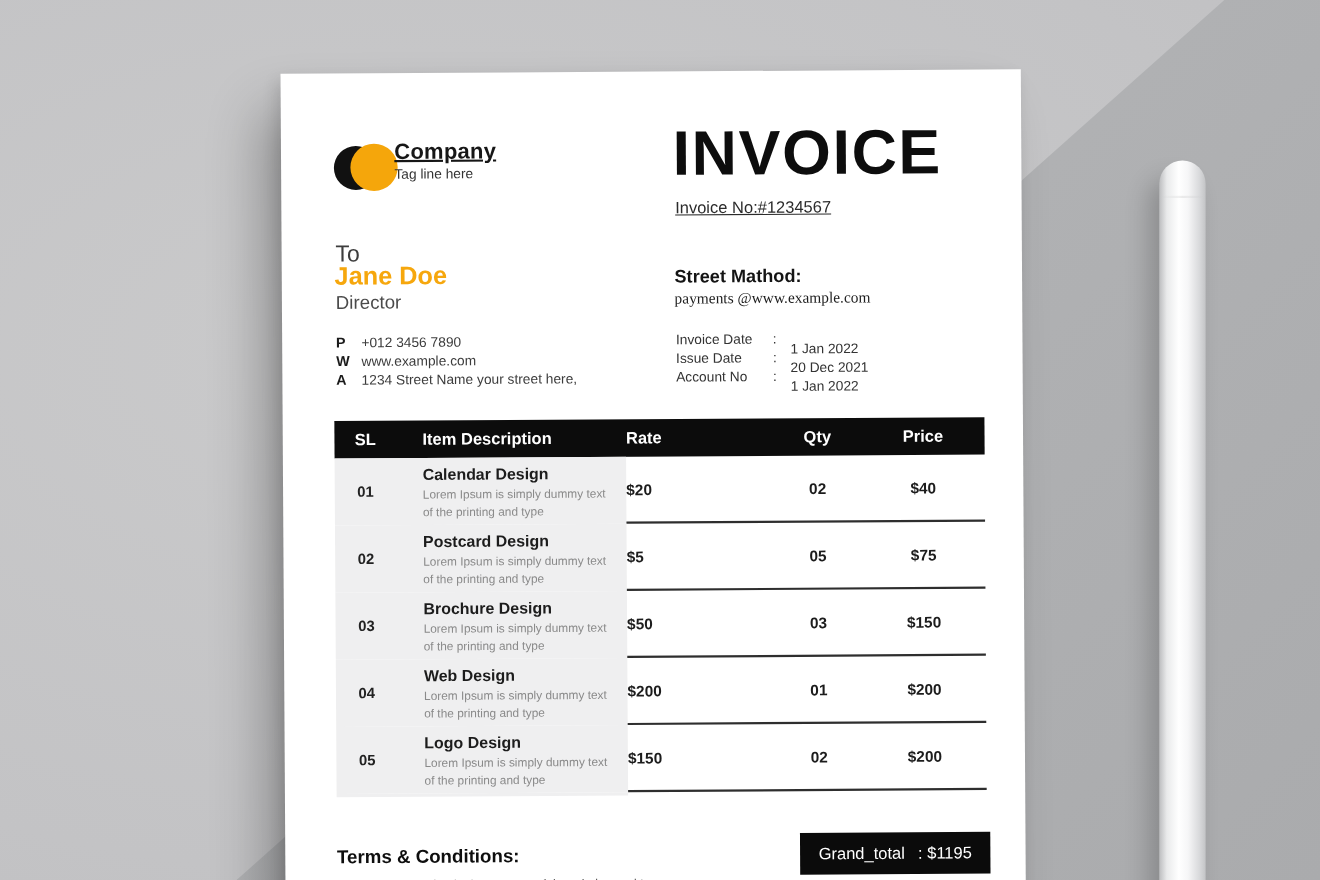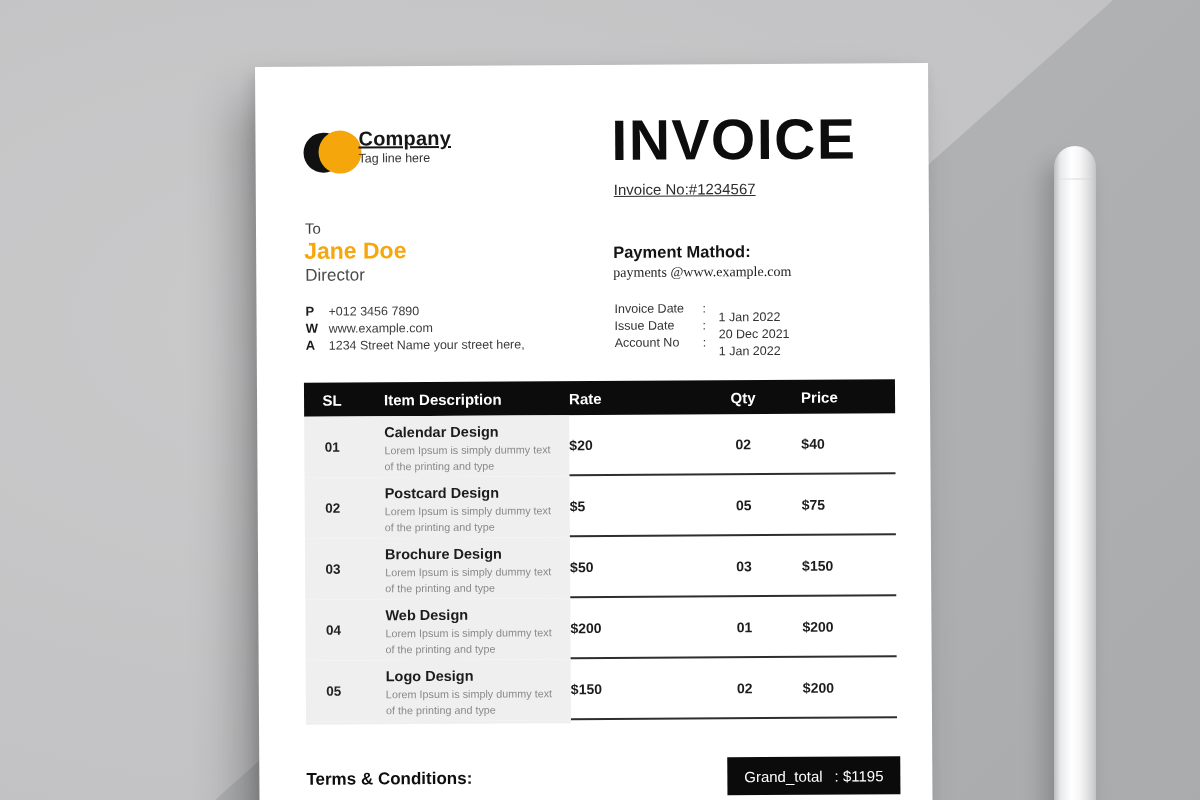--- a/index.html
+++ b/index.html
@@ -33,21 +33,21 @@
   .logo .c-yellow { position: absolute; left: 15px; top: 0; width: 43px; height: 43px; border-radius: 50%; background: #f5a60b; }
   .brand-text { position: absolute; left: 103px; top: 61px; }
   .brand-name { font-size: 20px; font-weight: bold; color: #161616; letter-spacing: 0.2px; text-decoration: underline; }
   .brand-tag { font-size: 12.5px; color: #333; margin-top: 1px; }
 
   
   .invoice-title { position: absolute; left: 356px; top: 44px; font-size: 57px; font-weight: bold; letter-spacing: 1.5px; color: #0d0d0d; line-height: 1.1; }
   .invoice-no { position: absolute; left: 358px; top: 116px; font-size: 15px; color: #2b2b2b; text-decoration: underline; }
 
   
-  .to-label   { position: absolute; left: 49px; top: 153px; font-size: 15px; color: #3d3d3d; }
+  .to-label   { position: absolute; left: 49px; top: 153px; font-size: 21px; color: #3d3d3d; }
   .to-name    { position: absolute; left: 48px; top: 171px; font-size: 23px; font-weight: bold; color: #f6a70d; }
   .to-role    { position: absolute; left: 49px; top: 199px; font-size: 17px; color: #4a4a4a; }
   .contacts   { position: absolute; left: 49px; top: 236px; }
   .contact-row { display: flex; height: 17px; align-items: center; }
   .contact-key { width: 23px; font-size: 13px; font-weight: bold; color: #1a1a1a; }
   .contact-val { font-size: 12.5px; color: #3c3c3c; }
 
   
   .pay-heading { position: absolute; left: 357px; top: 178px; font-size: 16.5px; font-weight: bold; color: #141414; }
   .pay-line    { position: absolute; left: 357px; top: 200px; font-family: "Liberation Serif", serif; font-size: 14px; color: #1d1d1d; }
@@ -57,21 +57,21 @@
   .meta-colon  { width: 16px; font-size: 12.5px; color: #333; }
   .meta-value  { font-size: 12.5px; color: #333; margin-top: 18px; }
 
   
   .table { position: absolute; left: 47px; top: 316px; width: 591px; }
   .thead { display: flex; align-items: center; height: 34px; background: #0c0c0c; color: #fff; font-weight: bold; font-size: 15px; }
   .col-sl    { width: 56px; text-align: center; }
   .col-desc  { width: 209px; padding-left: 24px; }
   .col-rate  { width: 116px; text-align: left; }
   .col-qty   { width: 116px; text-align: center; }
-  .col-price { flex: 1; text-align: left; padding-right: 18px; }
+  .col-price { flex: 1; text-align: center; padding-right: 18px; }
   .trow { display: flex; height: 61px; }
   .trow-left { display: flex; width: 265px; background: #efeff0; }
   .trow-left .col-sl { display: flex; align-items: center; justify-content: center; font-size: 13.5px; font-weight: bold; color: #222; }
   .trow-left .col-desc { padding-top: 8px; }
   .item-name { font-size: 14.5px; font-weight: bold; color: #1c1c1c; }
   .item-desc { font-size: 10.8px; color: #8a8a8a; line-height: 1.5; width: 178px; margin-top: 2px; }
   .trow-right { display: flex; flex: 1; align-items: center; border-bottom: 2px solid #2e2e2e; font-size: 14px; font-weight: bold; color: #1c1c1c; }
   .trow-right .col-rate { width: 116px; }
   .trow-right .col-qty { width: 116px; }
   .gray-pad { width: 265px; height: 3px; background: #efeff0; }
@@ -125,21 +125,21 @@
       <div class="contact-row">
         <span class="contact-key">W</span>
         <span class="contact-val">www.example.com</span>
       </div>
       <div class="contact-row">
         <span class="contact-key">A</span>
         <span class="contact-val">1234 Street Name your street here,</span>
       </div>
     </div>
 
-    <div class="pay-heading">Payment Mathod:</div>
+    <div class="pay-heading">Street Mathod:</div>
     <div class="pay-line">payments @www.example.com</div>
 
     <div class="meta">
       <div class="meta-row">
         <span class="meta-label">Invoice Date</span>
         <span class="meta-colon">:</span>
         <span class="meta-value">1 Jan 2022</span>
       </div>
       <div class="meta-row">
         <span class="meta-label">Issue Date</span>

